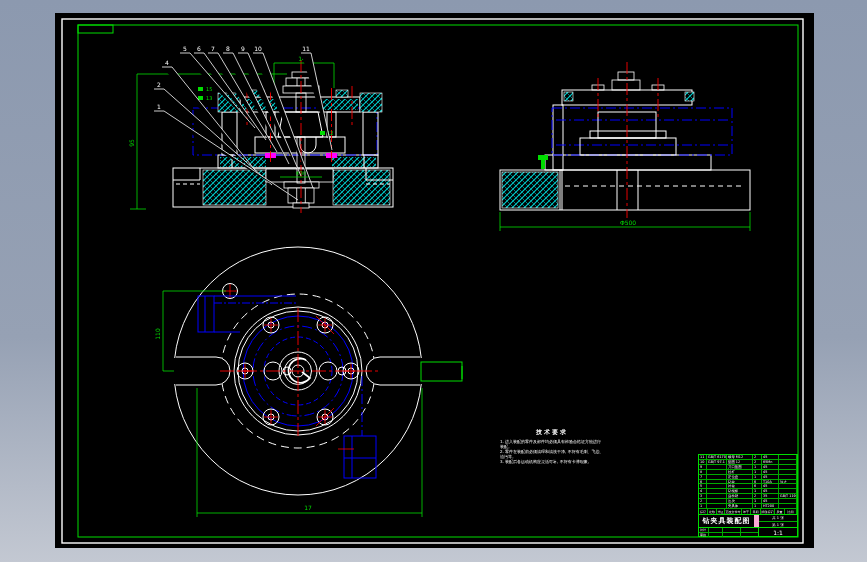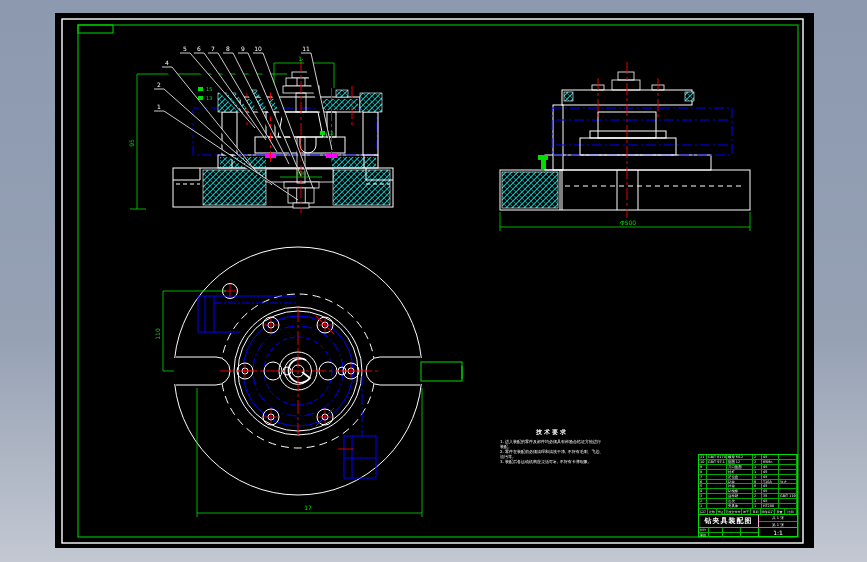--- a/index.html
+++ b/index.html
@@ -20,21 +20,21 @@
   .tb *{box-sizing:border-box}
   .bom{position:absolute;left:0;top:0;width:98px;height:54px;display:flex;flex-direction:column}
   .bom-row{flex:1;display:flex;border-bottom:1px solid #00aa00;overflow:hidden}
   .bc{border-right:1px solid #00aa00;font-size:3.4px;line-height:4.2px;
       white-space:nowrap;overflow:hidden;padding-left:1px;color:#fff}
   .c0{width:8px}.c1{width:20px}.c2{width:26px}.c3{width:9px}.c4{width:17px}.c5{flex:1}
   .rev-row{position:absolute;left:0;top:54px;width:98px;height:6px;display:flex;border-bottom:1px solid #00dd00}
   .rc{border-right:1px solid #00aa00;font-size:3px;line-height:6px;text-align:center;
       white-space:nowrap;overflow:hidden;color:#fff}
   .title-row{position:absolute;left:0;top:60px;width:98px;height:13px;display:flex;border-bottom:1px solid #00dd00}
-  .tb-title{width:60px;border-right:1px solid #f9a8d4;display:flex;align-items:center;justify-content:center;
+  .tb-title{width:60px;border-right:5px solid #f9a8d4;display:flex;align-items:center;justify-content:center;
       font-size:7px;font-weight:bold;letter-spacing:1px;color:#fff}
   .tb-sheet{width:38px;display:flex;flex-direction:column}
   .tb-sheet div{flex:1;font-size:3.6px;line-height:6px;text-align:center;border-bottom:1px solid #00aa00;color:#fff}
   .tb-sheet div:last-child{border-bottom:none}
   .sign-area{position:absolute;left:0;top:73px;width:98px;height:8px;display:flex}
   .sign-left{width:60px;border-right:1px solid #00dd00;display:flex;flex-direction:column}
   .sign-row{flex:1;display:flex;border-bottom:1px solid #00aa00}
   .sign-row:last-child{border-bottom:none}
   .sc{border-right:1px solid #00aa00;font-size:3px;line-height:4px;padding-left:1px;
       white-space:nowrap;overflow:hidden;color:#fff}

